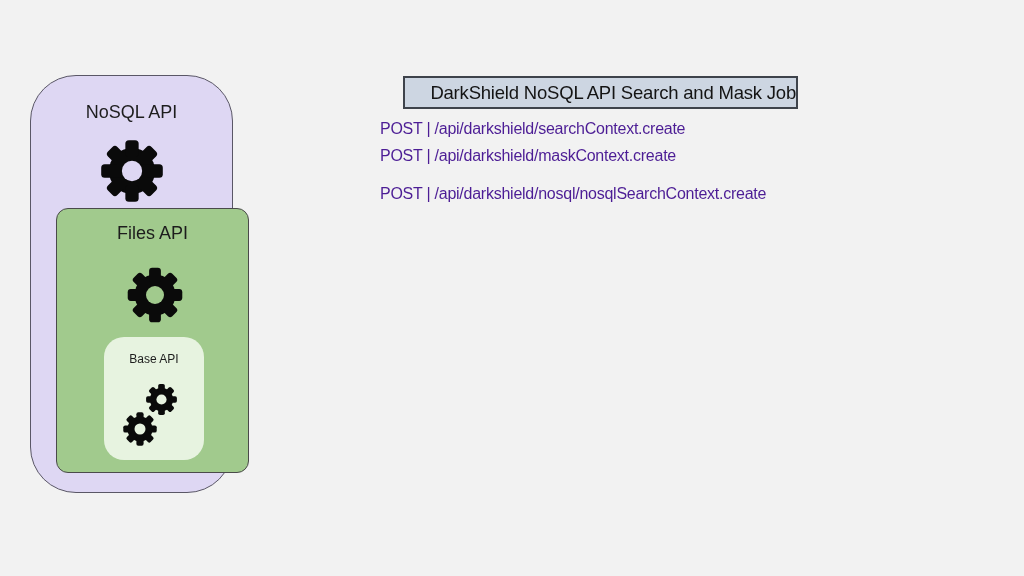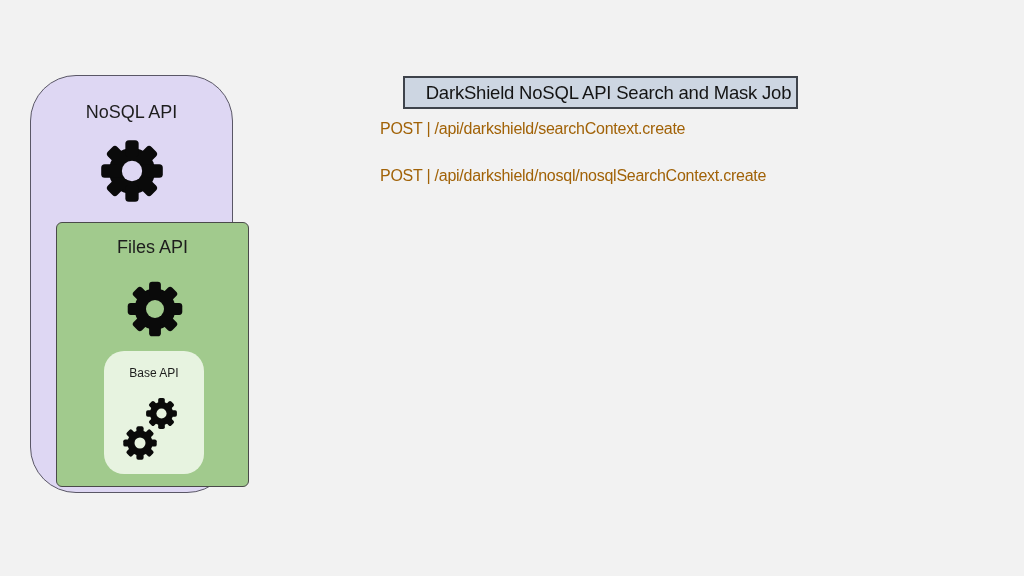--- a/index.html
+++ b/index.html
@@ -20,25 +20,25 @@
   .api-box { position: absolute; box-sizing: border-box; }
 
   .outer-box {
     left: 30px; top: 75px;
     width: 203px; height: 418px;
     background: var(--outer-fill);
     border: 1.5px solid var(--outer-border);
     border-radius: 46px;
   }
   .middle-box {
-    left: 25px; top: 146px;
+    left: 25px; top: 132px;
     width: 193px; height: 265px;
     background: var(--middle-fill);
     border: 1.5px solid var(--middle-border);
-    border-radius: 6px;
+    border-radius: 12px;
   }
   .inner-box {
     left: 47px; top: 128px;
     width: 100px; height: 123px;
     background: var(--inner-fill);
     border-radius: 20px;
   }
 
   .box-label {
     position: absolute;
@@ -66,43 +66,43 @@
   
   .title-box {
     position: absolute;
     left: 403px; top: 76px;
     width: 395px; height: 33px;
     box-sizing: border-box;
     background: var(--title-fill);
     border: 2px solid var(--title-border);
     display: flex;
     align-items: center;
-    justify-content: center;
+    justify-content: flex-end;
     padding-left: 16px;
   }
   .title-box span {
     font-size: 18.5px;
     letter-spacing: -0.2px;
     color: #141414;
     white-space: nowrap;
   }
 
   .endpoints {
     position: absolute;
     left: 380px; top: 115px;
   }
   .endpoint {
     height: 27px;
     line-height: 27px;
     font-size: 16px;
     letter-spacing: -0.25px;
-    color: #a16207;
+    color: #4c1d95;
     white-space: nowrap;
   }
-  .endpoint.group-gap { margin-top: 20px; }
+  .endpoint.group-gap { margin-top: 11px; }
 </style>
 </head>
 <body>
 
 <div class="canvas" style="--bg: #f2f2f2; --text: #1d1d1d; --outer-fill: #ded7f3; --outer-border: #5a5766; --middle-fill: #a1ca8d; --middle-border: #4a4a4a; --inner-fill: #e7f3e0; --gear: #0a0a0a; --title-fill: #cdd6e2; --title-border: #3e434b;">
 
   <div class="api-box outer-box">
     <div class="box-label">NoSQL API</div>
 
     <svg class="gear gear-nosql" viewBox="0 0 100 100">
@@ -177,16 +177,17 @@
       </div>
     </div>
   </div>
 
   <div class="title-box">
     <span>DarkShield NoSQL API Search and Mask Job</span>
   </div>
 
   <div class="endpoints">
     <div class="endpoint">POST | /api/darkshield/searchContext.create</div>
+    <div class="endpoint">POST | /api/darkshield/maskContext.create</div>
     <div class="endpoint group-gap">POST | /api/darkshield/nosql/nosqlSearchContext.create</div>
   </div>
 
 </div>
 
 </body></html>

